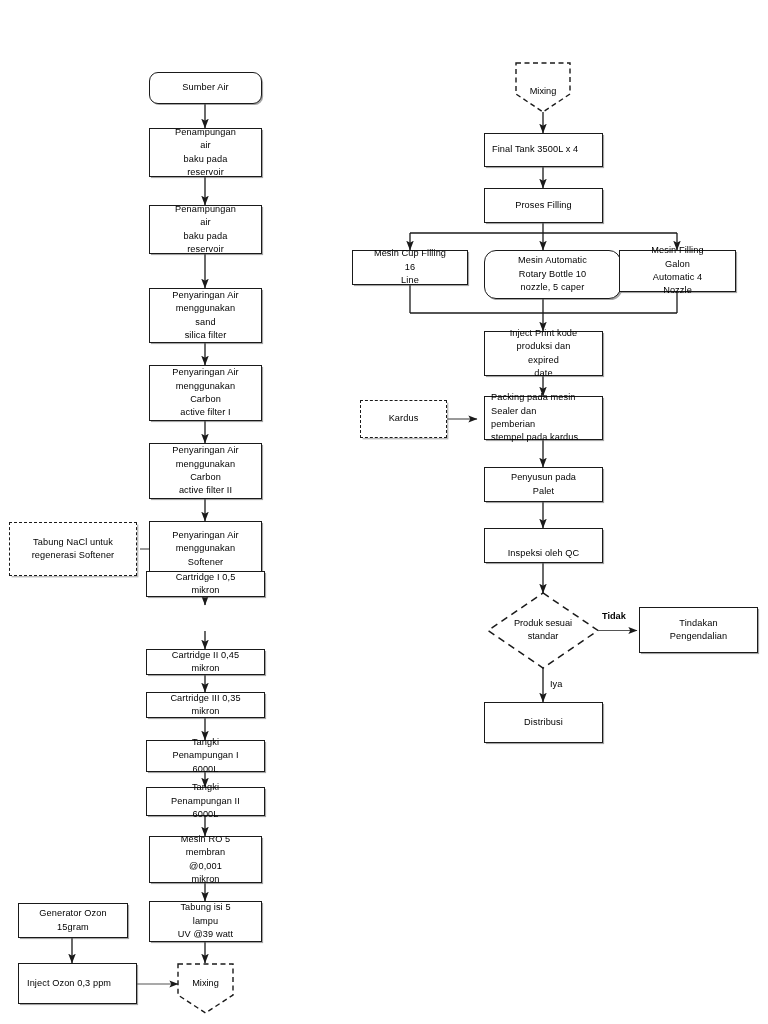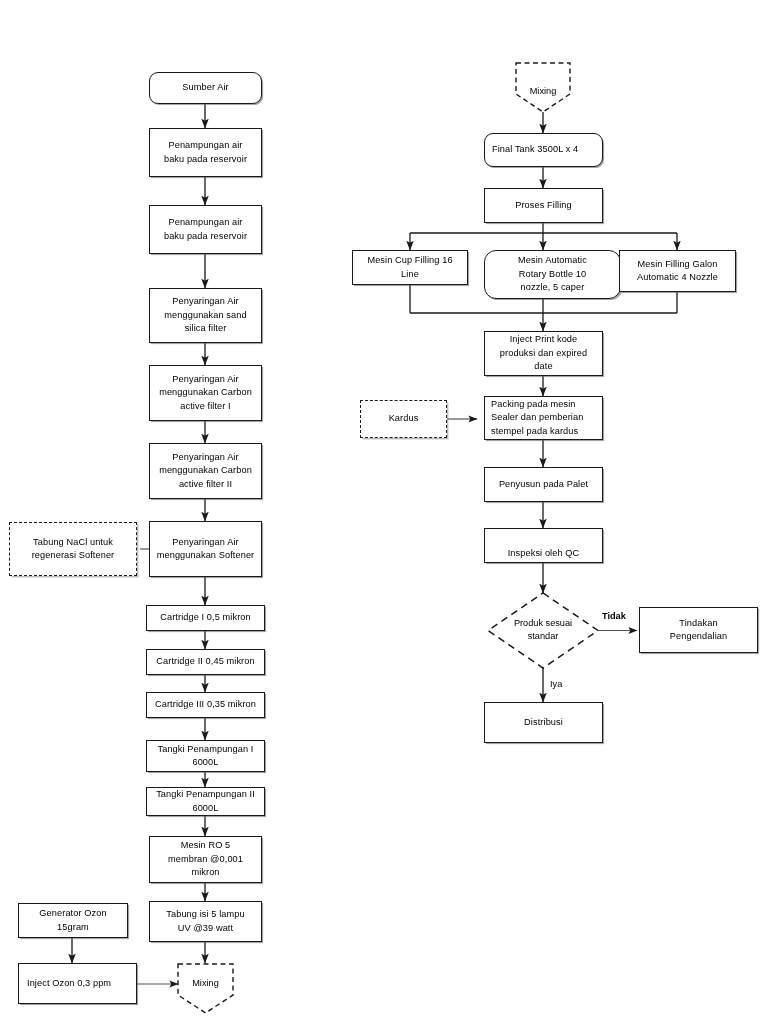--- a/index.html
+++ b/index.html
@@ -24,21 +24,21 @@
     position: absolute;
     box-sizing: border-box;
     display: flex;
     align-items: center;
     justify-content: center;
     text-align: center;
     color: #000000;
     font-size: 9.2px;
     line-height: 1.45;
     letter-spacing: 0.1px;
-    padding: 2px 4px;
+    padding: 2px 20px;
     background: #ffffff;
   }
   .node.solid {
     border: 1.3px solid #1a1a1a;
     box-shadow: 1.5px 1.5px 0 -0.4px rgba(90,90,90,0.55);
   }
   .node.rounded {
     border: 1.3px solid #1a1a1a;
     border-radius: 9px;
     box-shadow: 1.5px 1.5px 0 -0.4px rgba(90,90,90,0.55);
@@ -173,21 +173,21 @@
   </div>
 </div>
 
 <div class="node solid" style="left:149px; top:521px; width:113px; height:56px;">
   <div>
     <span>Penyaringan Air</span>
     <span>menggunakan Softener</span>
   </div>
 </div>
 
-<div class="node solid" style="left:146px; top:605px; width:119px; height:26px;">
+<div class="node solid" style="left:146px; top:571px; width:119px; height:26px;">
   <span>Cartridge I 0,5 mikron</span>
 </div>
 
 <div class="node solid" style="left:146px; top:649px; width:119px; height:26px;">
   <span>Cartridge II 0,45 mikron</span>
 </div>
 
 <div class="node solid" style="left:146px; top:692px; width:119px; height:26px;">
   <span>Cartridge III 0,35 mikron</span>
 </div>
@@ -240,21 +240,21 @@
 </div>
 
 <div class="node solid" style="left:18px; top:963px; width:119px; height:41px; justify-content:flex-end; padding-left:8px;">
   <span style="text-align:left;">Inject Ozon 0,3 ppm</span>
 </div>
 
 <div class="pent-label" style="left:516px; top:85px; width:54px;">
   <span>Mixing</span>
 </div>
 
-<div class="node solid" style="left:484px; top:133px; width:119px; height:34px; justify-content:flex-start; padding-left:7px;border-radius:9px;">
+<div class="node solid" style="left:484px; top:133px; width:119px; height:34px; justify-content:flex-start; padding-left:7px;">
   <span style="text-align:left;">Final Tank 3500L x 4</span>
 </div>
 
 <div class="node solid" style="left:484px; top:188px; width:119px; height:35px;">
   <span>Proses Filling</span>
 </div>
 
 <div class="node solid" style="left:352px; top:250px; width:116px; height:35px;">
   <div>
     <span>Mesin Cup Filling 16</span>

